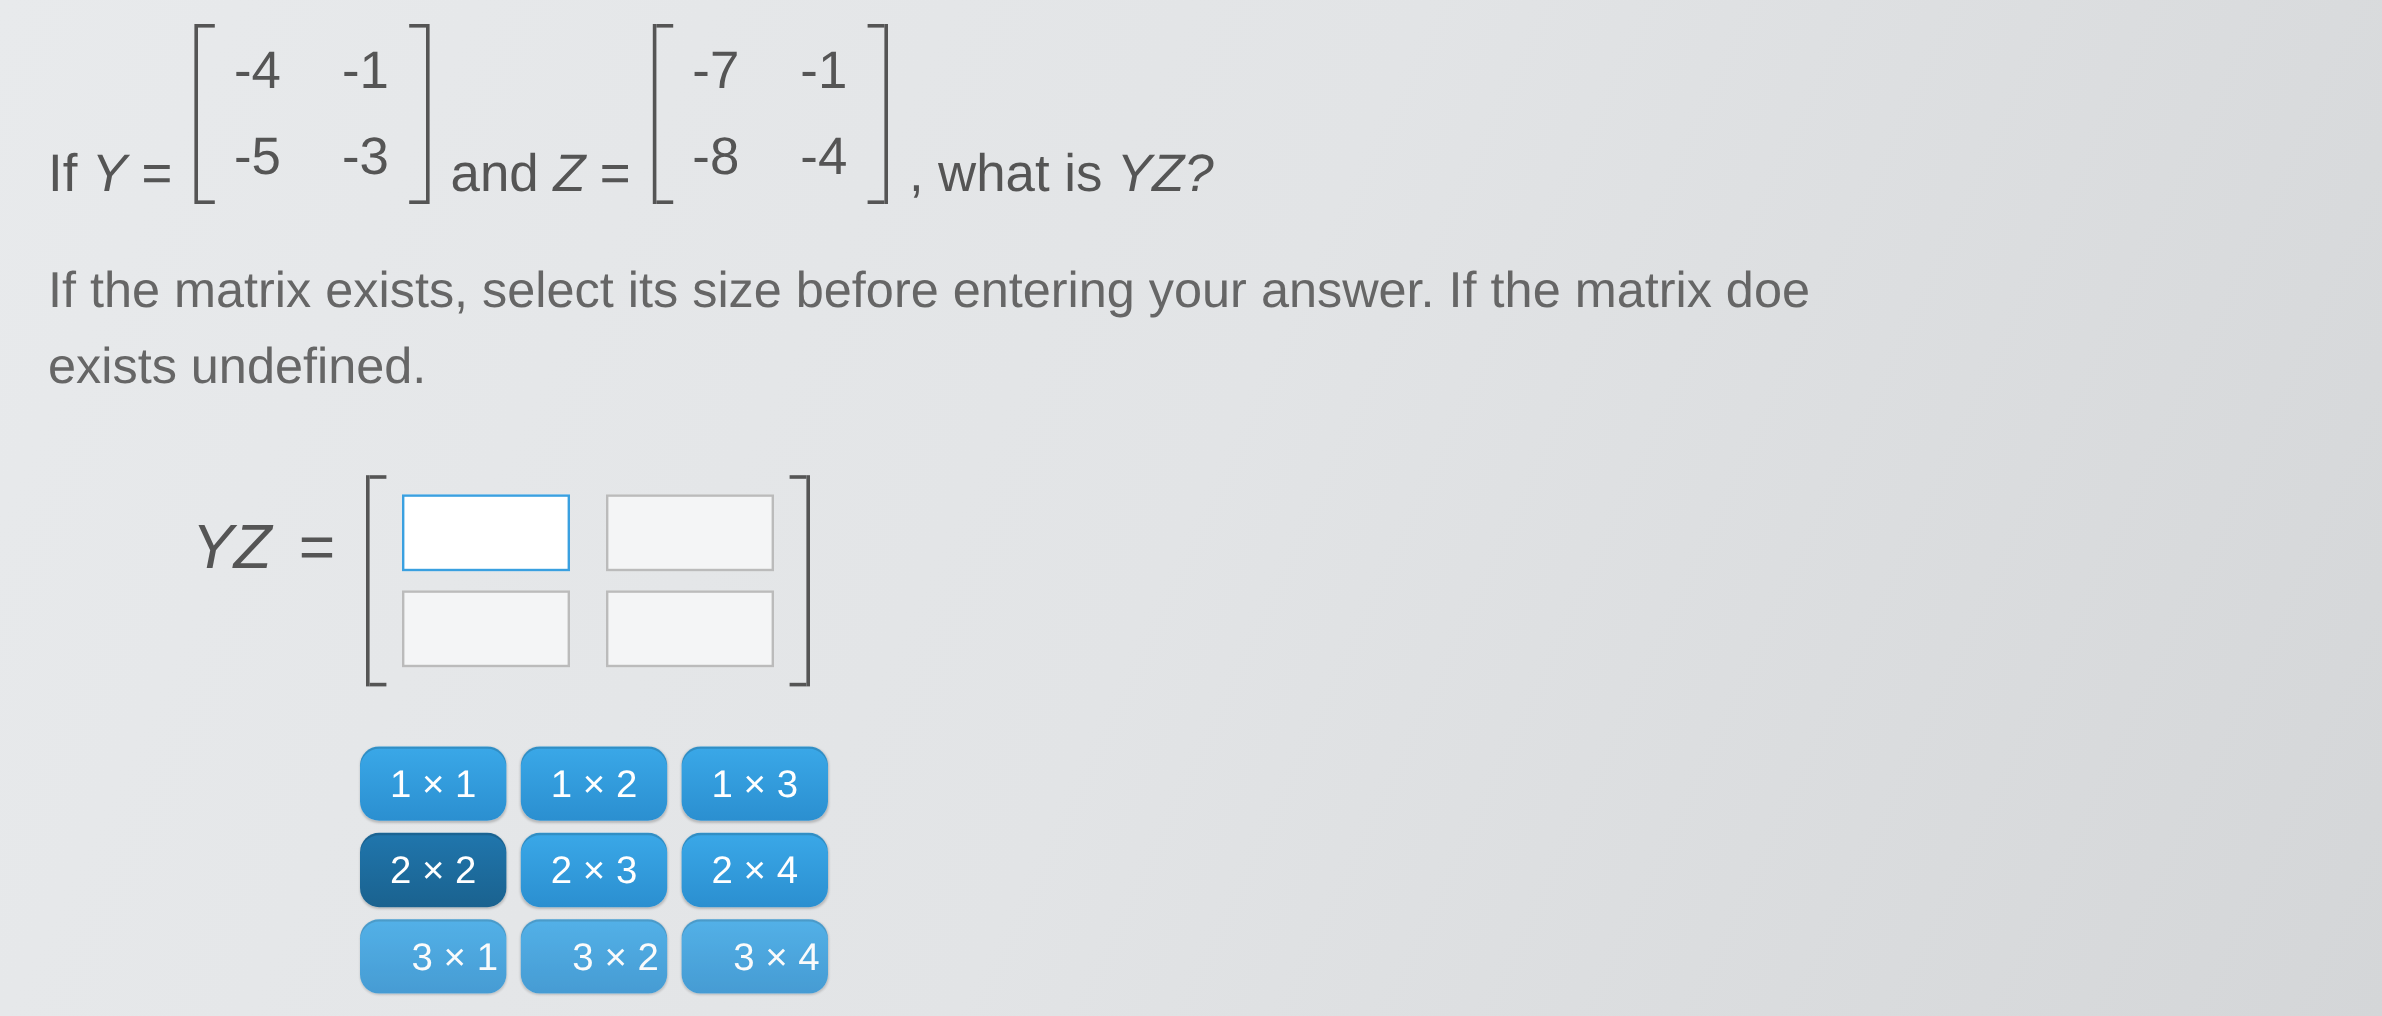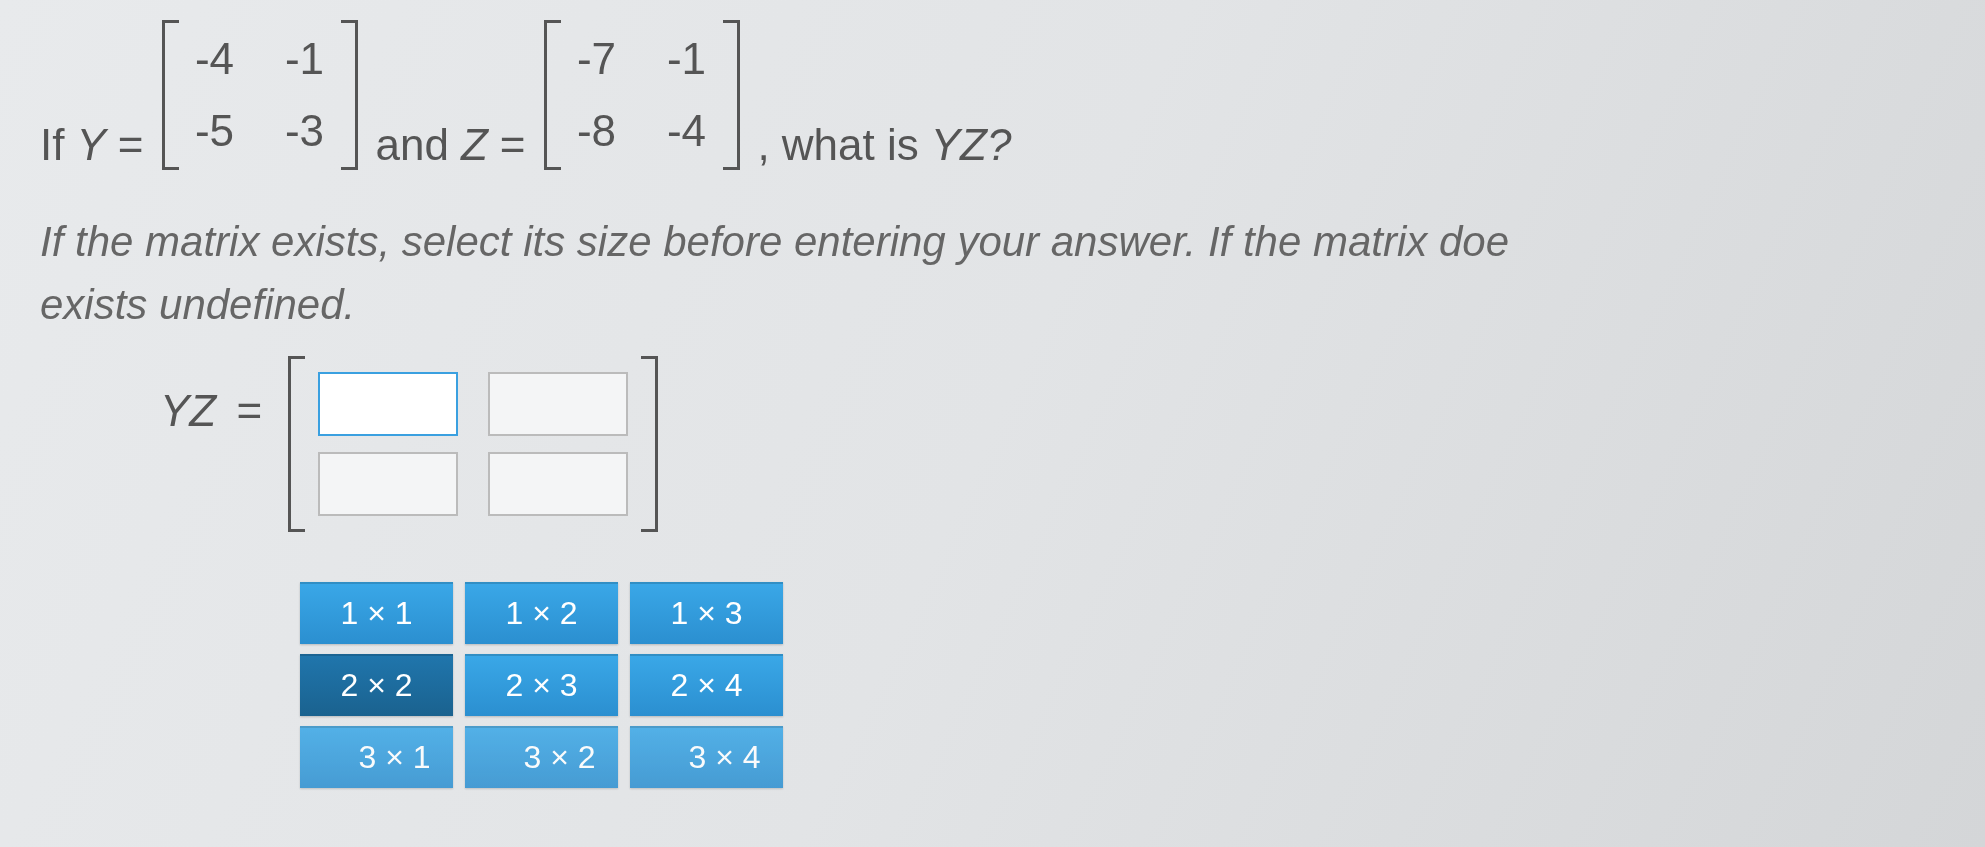--- a/index.html
+++ b/index.html
@@ -49,33 +49,32 @@
     grid-template-columns: auto auto;
     column-gap: 40px;
     row-gap: 22px;
     padding: 14px 10px;
     font-size: 44px;
     color: #555;
   }
   .matrix-body span { text-align: center; min-width: 50px; }
   .instruction {
     font-size: 42px;
-    font-style: italic;
     color: #666;
     line-height: 1.5;
-    margin-bottom: 20px;
+    margin-bottom: 60px;
   }
   .answer-row {
     display: flex;
     align-items: flex-start;
     margin-left: 120px;
     margin-bottom: 50px;
   }
   .yz-label {
-    font-size: 44px;
+    font-size: 52px;
     font-style: italic;
     color: #555;
     margin-right: 20px;
     padding-top: 30px;
     text-align: center;
   }
   .input-matrix .matrix-body {
     column-gap: 30px;
     row-gap: 16px;
     padding: 16px 12px;
@@ -97,27 +96,27 @@
     margin-left: 260px;
     display: flex;
     flex-direction: column;
     gap: 10px;
   }
   .size-row {
     display: flex;
     gap: 12px;
   }
   .size-btn {
-    width: 153px;
+    width: 122px;
     height: 62px;
     background: linear-gradient(#3aa8e8, #2b8fd0);
     color: #fff;
     font-size: 32px;
     border: none;
-    border-radius: 0;
+    border-radius: 16px;
     cursor: pointer;
     display: flex;
     align-items: center;
     justify-content: center;
     box-shadow: 0 2px 0 rgba(0,0,0,.15) inset, 0 1px 2px rgba(0,0,0,.2);
   }
   .size-btn.selected {
     background: linear-gradient(#2076ad, #1a628f);
   }
   .size-row.faded .size-btn {

